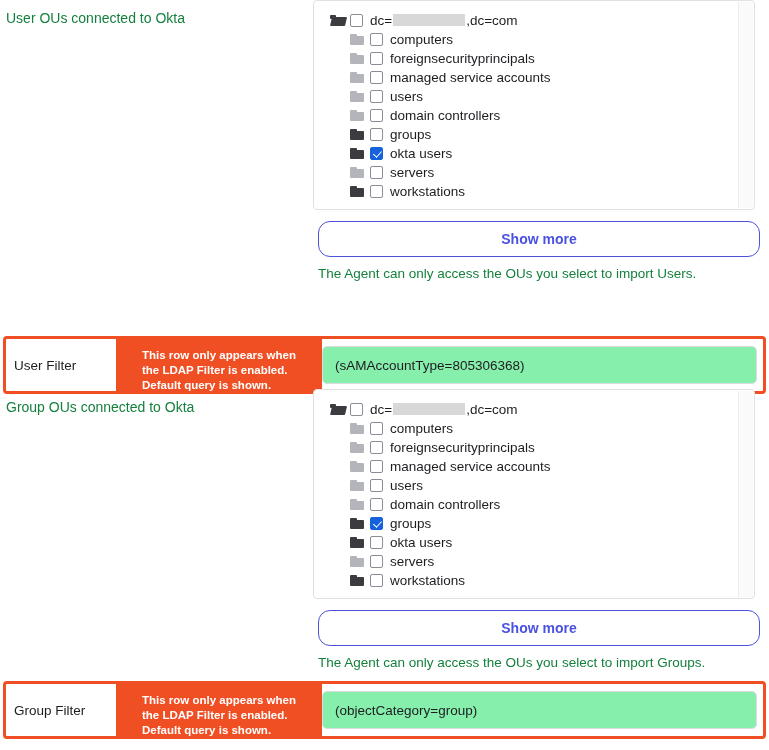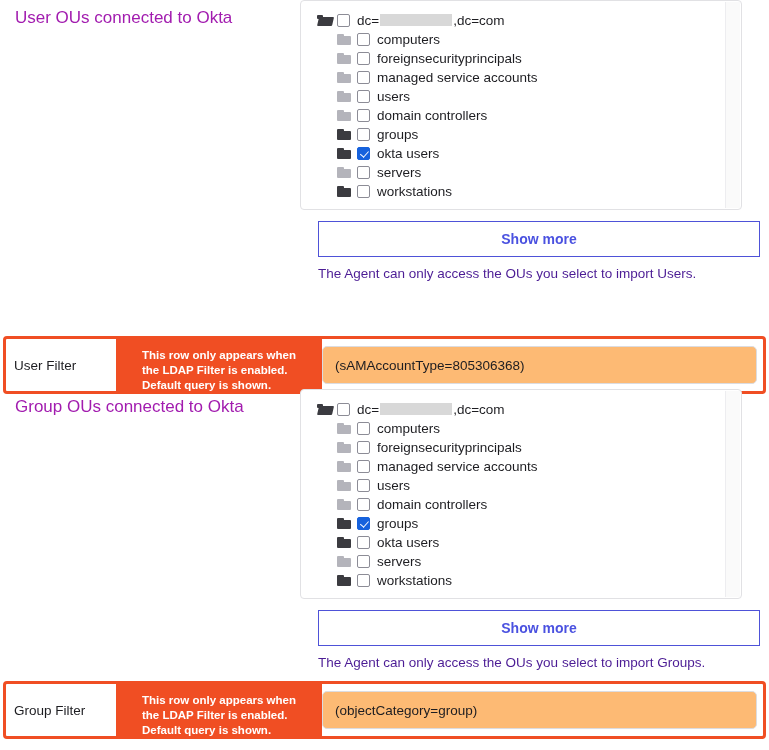--- a/index.html
+++ b/index.html
@@ -17,31 +17,31 @@
   }
 
   
   .section {
     position: absolute;
     left: 0;
     width: 769px;
   }
   .field-label {
     position: absolute;
-    left: 15px;
-    font-size: 17px;
+    left: 6px;
+    font-size: 14px;
     line-height: 18px;
-    color: #a21caf;
+    color: #15803d;
     white-space: nowrap;
   }
 
   
   .tree-wrap {
     position: absolute;
-    left: 300px;
+    left: 313px;
     width: 428px;
     box-sizing: border-box;
   }
   .tree-box {
     position: relative;
     box-sizing: border-box;
     width: 442px;
     border: 1px solid #e1e1e4;
     border-radius: 4px;
     background: #fff;
@@ -165,38 +165,38 @@
   }
 
   
   .show-more {
     position: absolute;
     left: 318px;
     width: 442px;
     height: 36px;
     box-sizing: border-box;
     border: 1px solid #4e52d8;
-    border-radius: 0;
+    border-radius: 12px;
     background: #fff;
     color: #4a51e0;
     font-size: 14px;
     font-weight: bold;
     font-family: "Liberation Sans", sans-serif;
     display: flex;
     align-items: center;
     justify-content: center;
     cursor: pointer;
   }
   .helper-text {
     position: absolute;
     left: 318px;
     width: 452px;
     font-size: 13.5px;
     line-height: 18px;
-    color: #4c1d95;
+    color: #15803d;
     white-space: nowrap;
   }
 
   
   .filter-row {
     position: absolute;
     left: 3px;
     width: 763px;
     box-sizing: border-box;
     border: 3px solid #f04e23;
@@ -255,21 +255,21 @@
   .filter-input {
     position: absolute;
     left: 316px;
     right: 6px;
     top: 50%;
     transform: translateY(-50%);
     height: 38px;
     box-sizing: border-box;
     border: 1px solid #dcdce0;
     border-radius: 5px;
-    background: #fdba74;
+    background: #86efac;
     display: flex;
     align-items: center;
     padding-left: 12px;
     font-size: 13.5px;
     color: #1d1d21;
   }
 </style>
 </head>
 <body>
 

